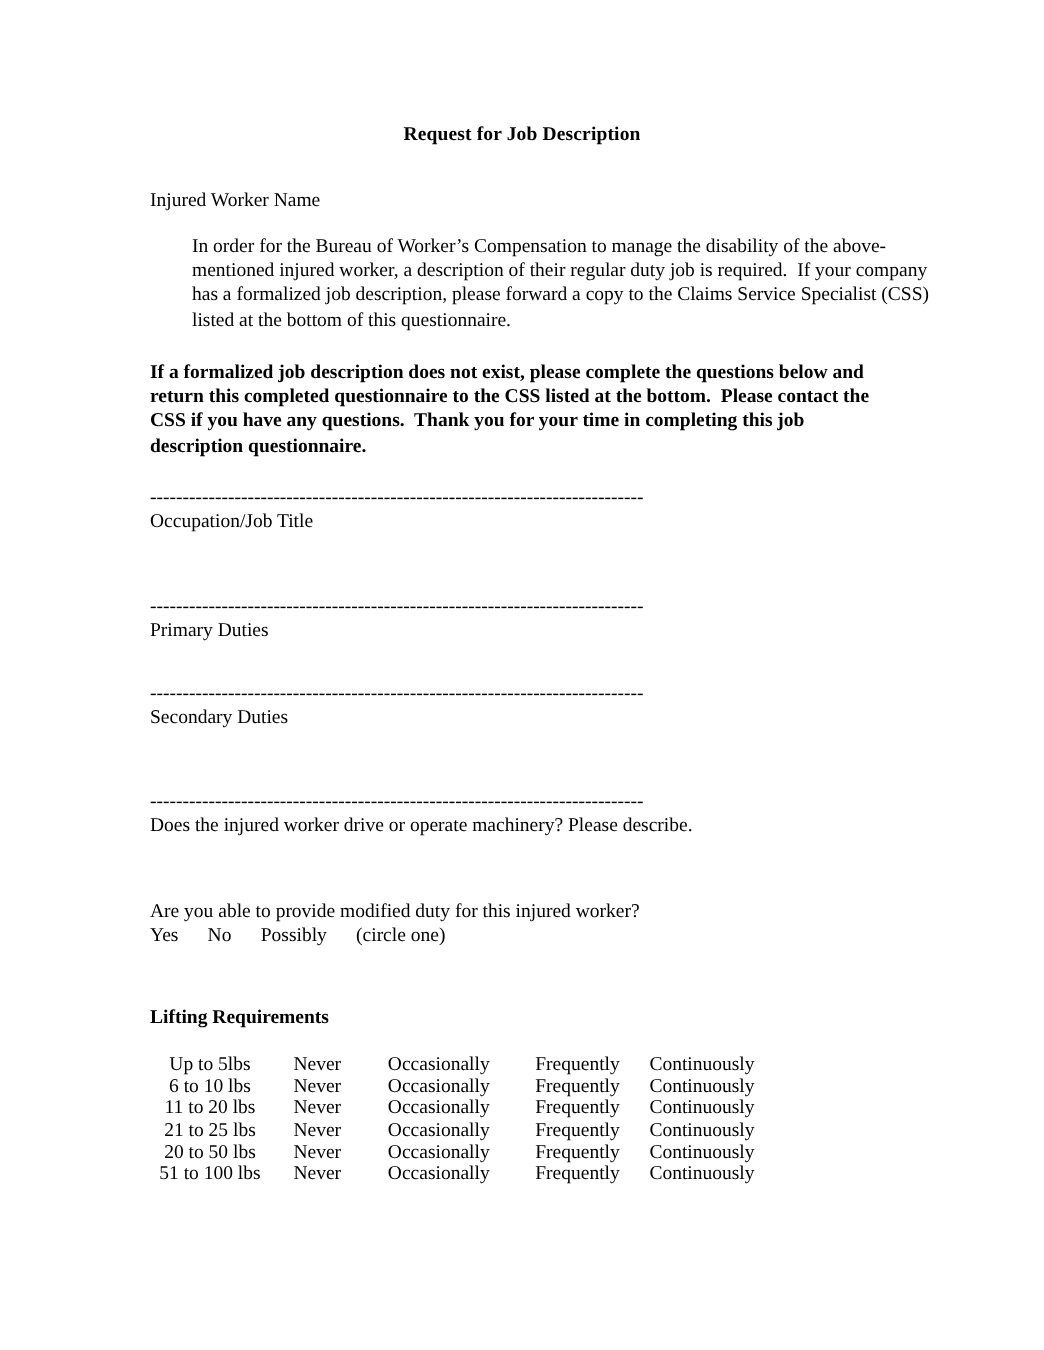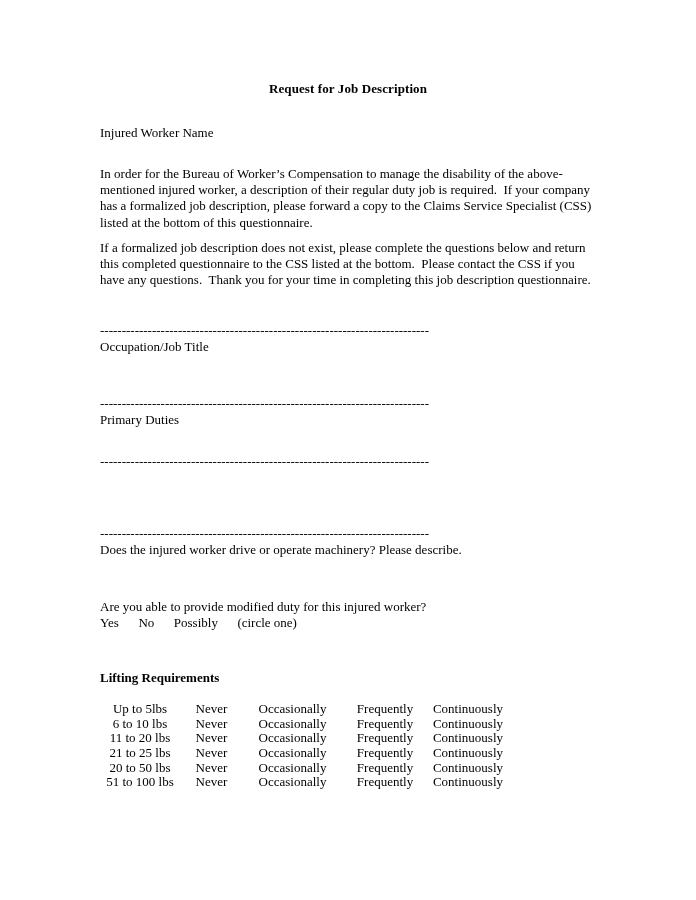--- a/index.html
+++ b/index.html
@@ -38,22 +38,22 @@
   }
   .para {
     position: absolute;
     left: 100px;
     width: 497px;
     font-size: 13px;
     line-height: 16.2px;
     text-align: left;
     white-space: pre-wrap;
   }
-  #intro-paragraph { top: 166px; }
-  #instructions-paragraph { top: 240px; }
+  #intro-paragraph { top: 156px; margin-left: 28px; }
+  #instructions-paragraph { top: 240px; font-weight: bold; }
 
   .field-block {
     position: absolute;
     left: 100px;
     width: 500px;
   }
   .rule-line {
     width: 329px;
     height: 12px;
     font-size: 13px;
@@ -139,20 +139,21 @@
     <div class="field-label">Occupation/Job Title</div>
   </div>
 
   <div class="field-block" id="field-primary-duties">
     <div class="rule-line">--------------------------------------------------------------------------------</div>
     <div class="field-label">Primary Duties</div>
   </div>
 
   <div class="field-block" id="field-secondary-duties">
     <div class="rule-line">--------------------------------------------------------------------------------</div>
+    <div class="field-label">Secondary Duties</div>
   </div>
 
   <div class="field-block" id="field-machinery">
     <div class="rule-line">--------------------------------------------------------------------------------</div>
     <div class="field-label">Does the injured worker drive or operate machinery?  Please describe.</div>
   </div>
 
   <div class="question-block" id="modified-duty-question">
     <div>Are you able to provide modified duty for this injured worker?</div>
     <div class="choice-row">Yes      No      Possibly      (circle one)</div>

